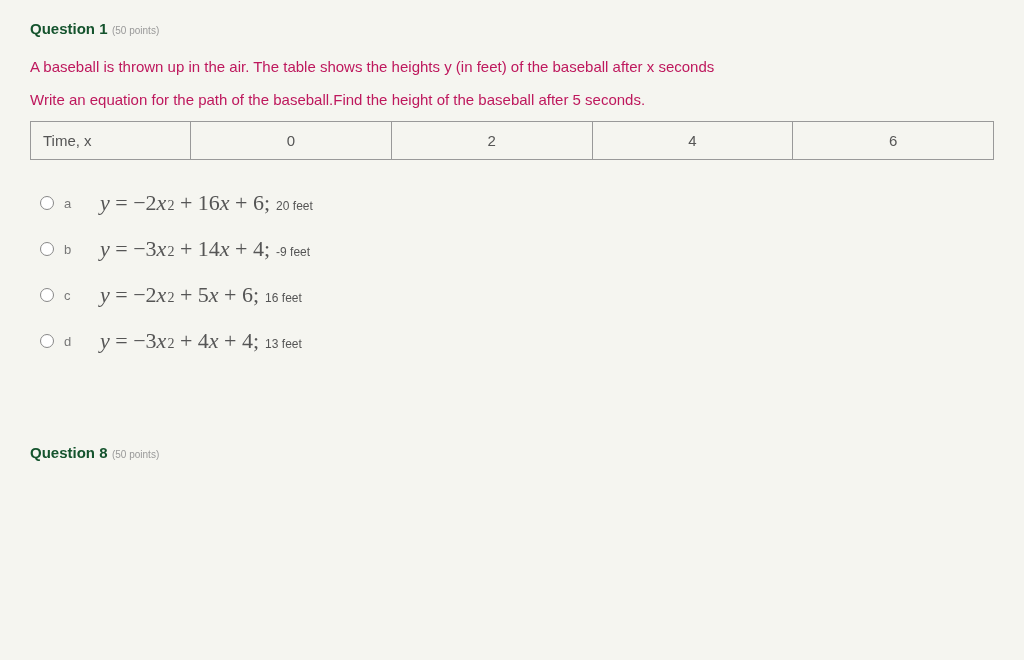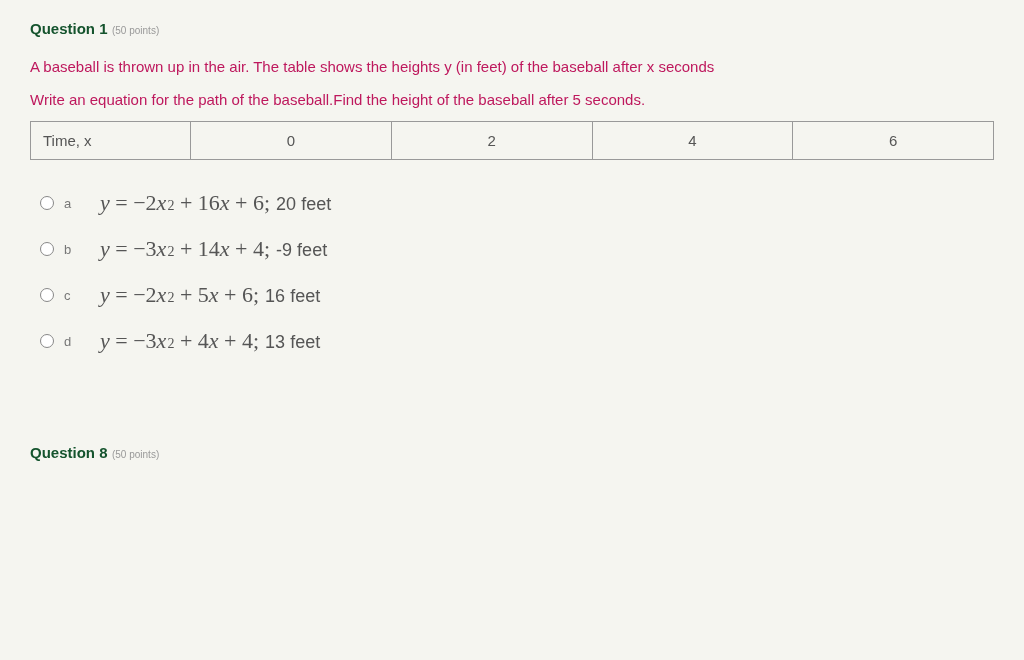--- a/index.html
+++ b/index.html
@@ -88,21 +88,21 @@
     .equation .var {
       font-style: italic;
     }
     .equation sup {
       font-size: 14px;
       vertical-align: super;
       margin-left: 1px;
     }
     .result-text {
       font-family: Arial, sans-serif;
-      font-size: 18px;
+      font-size: 12px;
       color: #555;
       margin-left: 6px;
     }
     .q2 {
       margin-top: 90px;
     }
     .cursor-arrow {
       position: relative;
     }
     .cursor-arrow::after {

